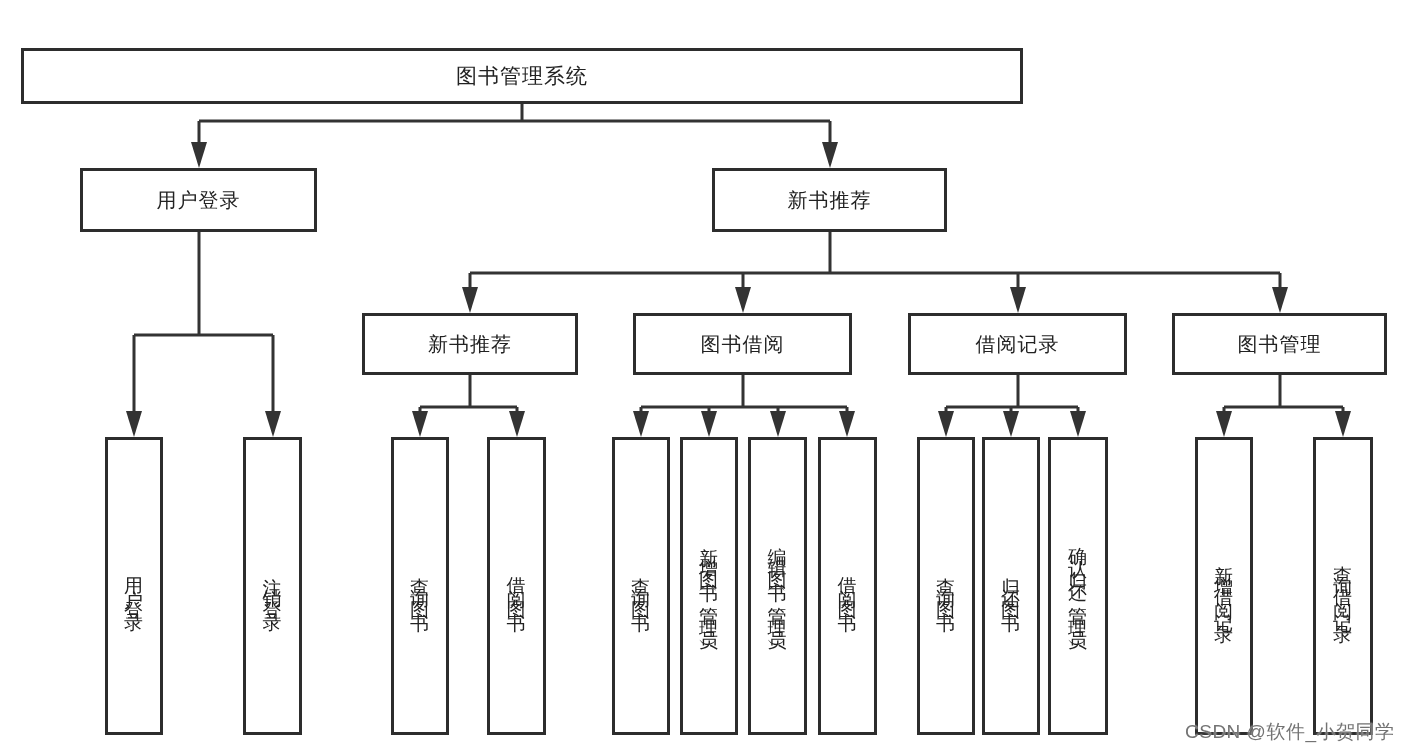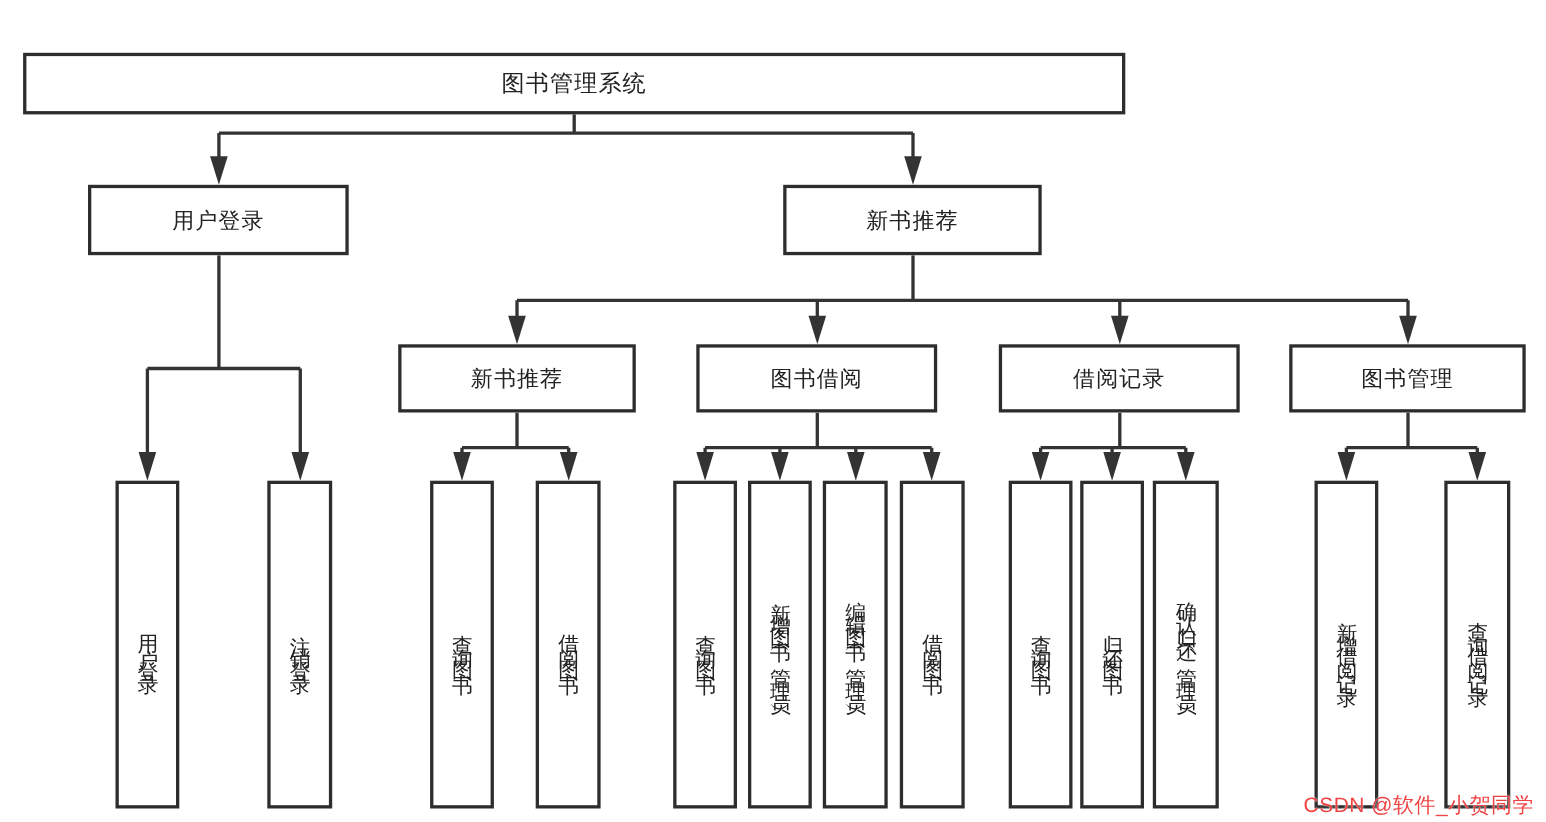--- a/index.html
+++ b/index.html
@@ -27,21 +27,21 @@
     font-size:19px;
     line-height:1;
     letter-spacing:12px;
     white-space:nowrap;
   }
   .hnode span, .leaf span{display:block;}
   #watermark{
     position:absolute;
     left:1185px;top:719px;
     font-size:19px;
-    color:#ef4444;
+    color:#737373;
     letter-spacing:0.5px;
     text-shadow:0 0 2px #ffffff;
     z-index:5;
     white-space:nowrap;
   }
 </style>
 </head>
 <body>
 
 <div id="canvas">

